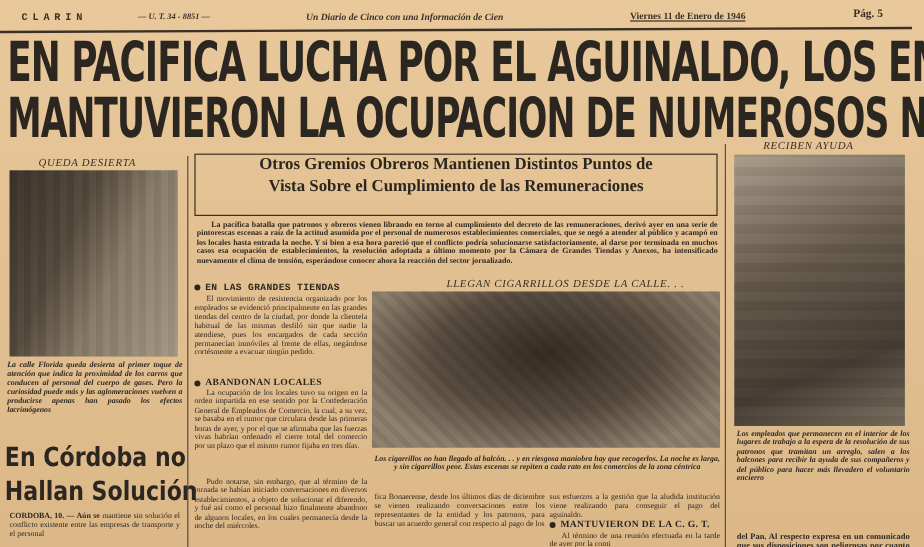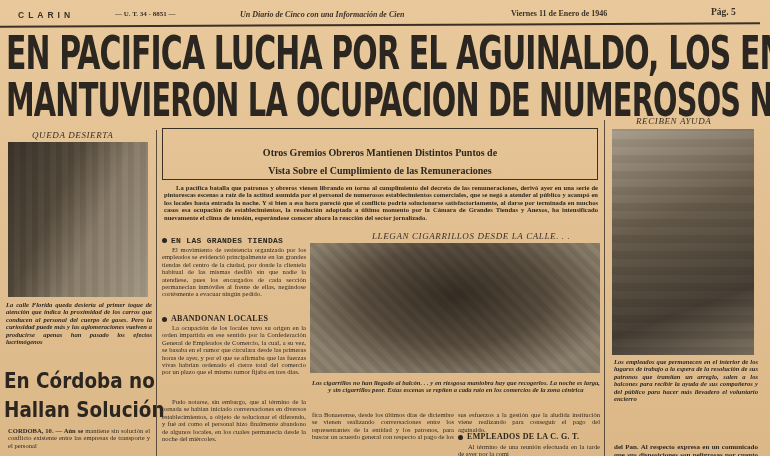--- a/index.html
+++ b/index.html
@@ -5,24 +5,24 @@
   html, body { margin:0; padding:0; }
   body {
     width:770px; height:456px; overflow:hidden; position:relative;
     background: linear-gradient(180deg,#e9c99c 0%,#e3c193 40%,#dcb888 100%);
     color:#2a2520;
     font-family:"Liberation Serif", serif;
   }
   .abs { position:absolute; }
   
   .mast { top:6px; left:0; width:770px; height:20px; font-size:8px; font-weight:bold; color:#3a3026; }
-  .mast .paper { left:18px; top:4px; letter-spacing:4px; font-family:Liberation Sans, sans-serif; font-size:8.5px; }
-  .mast .phone { left:115px; top:4px; font-size:7px; }
-  .mast .slogan { left:240px; top:4px; font-style:italic; font-size:8px; }
-  .mast .date { left:511px; top:3px; font-size:8px; }
+  .mast .paper { left:18px; top:4px; letter-spacing:4px; font-family:Liberation Mono, monospace; font-size:8.5px; }
+  .mast .phone { left:115px; top:4px; font-size:7px;font-style:italic; }
+  .mast .slogan { left:255px; top:4px; font-style:italic; font-size:8px; }
+  .mast .date { left:525px; top:3px; font-size:8px;text-decoration:underline; }
   .mast .page { left:711px; top:1px; font-size:9.5px; }
   .rule { left:0; top:24px; width:760px; height:1.5px; background:#3a3026; transform:rotate(-0.25deg); }
   
   .head {
     font-family:"DejaVu Sans Condensed","DejaVu Sans","Liberation Sans",sans-serif;
     font-weight:bold; color:#2b2620; white-space:nowrap;
     letter-spacing:-1px; transform-origin:left top;
   }
   .h1 { left:6px; top:26px; font-size:40px; transform:scale(0.83,1.15); }
   .h2 { left:6px; top:73px; font-size:40px; transform:scale(0.80,1.15); }
@@ -40,21 +40,21 @@
       radial-gradient(ellipse at 50% 40%, rgba(40,32,24,.85) 0%, rgba(70,60,48,.7) 45%, rgba(150,140,120,.55) 80%),
       repeating-linear-gradient(45deg,#6c6050 0 5px,#827563 5px 10px);
   }
   .photo-right { left:612px; top:129px; width:142px; height:226px;
     background:
       linear-gradient(160deg, rgba(200,190,170,.55) 0%, rgba(90,80,65,.7) 40%, rgba(55,48,40,.8) 75%, rgba(120,110,95,.6) 100%),
       repeating-linear-gradient(0deg,#6e6251 0 8px,#85786a 8px 16px);
   }
   
   .subbox { left:162px; top:128px; width:436px; height:52px; border:1.5px solid #3a3026; box-sizing:border-box;
-    text-align:center; font-weight:bold; font-size:10px; line-height:18px; padding-top:15px; color:#2b2620; }
+    text-align:center; font-weight:bold; font-size:14px; line-height:18px; padding-top:0; color:#2b2620; }
   
   .copy { font-size:6.6px; line-height:7.4px; color:#2e2822; text-align:justify; }
   .copy-bold { font-weight:bold; }
   .caption { font-style:italic; font-weight:bold; font-size:6.6px; line-height:7.4px; color:#2e2822; text-align:justify; }
   .sechead { font-weight:bold; font-size:8px; color:#2b2620; letter-spacing:.3px; }
   .bullet { display:inline-block; width:5px; height:5px; border-radius:50%; background:#2b2620; margin-right:4px; vertical-align:middle; }
   .cordoba { left:4px; top:366px; width:150px; font-family:"DejaVu Sans","Liberation Sans",sans-serif; font-weight:bold;
     font-size:20px; line-height:26px; color:#2b2620; transform:scale(0.92,1.1); transform-origin:left top; white-space:nowrap; }
   .vline { width:1px; background:#5a4d3e; }
 </style>
@@ -104,20 +104,20 @@
 <div class="abs copy" style="left:162px;top:324px;width:144px;text-indent:10px;">La ocupación de los locales tuvo su origen en la orden impartida en ese sentido por la Confederación General de Empleados de Comercio, la cual, a su vez, se basaba en el rumor que circulara desde las primeras horas de ayer, y por el que se afirmaba que las fuerzas vivas habrían ordenado el cierre total del comercio por un plazo que el mismo rumor fijaba en tres días.</div>
 <div class="abs copy" style="left:162px;top:398px;width:144px;text-indent:10px;">Pudo notarse, sin embargo, que al término de la jornada se habían iniciado conversaciones en diversos establecimientos, a objeto de solucionar el diferendo, y fué así como el personal hizo finalmente abandono de algunos locales, en los cuales permanecía desde la noche del miércoles.</div>
 
 <div class="abs kicker" style="left:372px;top:231px;text-align:center;">LLEGAN CIGARRILLOS DESDE LA CALLE. . .</div>
 <div class="abs photo photo-mid"></div>
 <div class="abs caption" style="left:312px;top:379px;width:288px;text-align:center;">Los cigarrillos no han llegado al balcón. . .  y en riesgosa maniobra hay que recogerlos. La noche es larga, y sin cigarrillos peor. Estas escenas se repiten a cada rato en los comercios de la zona céntrica</div>
 
 <div class="abs copy" style="left:312px;top:411px;width:142px;">fica Bonaerense, desde los últimos días de diciembre se vienen realizando conversaciones entre los representantes de la entidad y los patronos, para buscar un acuerdo general con respecto al pago de los</div>
 <div class="abs copy" style="left:458px;top:411px;width:142px;">sus esfuerzos a la gestión que la aludida institución viene realizando para conseguir el pago del aguinaldo.</div>
 <div class="abs sechead" style="left:458px;top:432px;">
-  <span class="bullet"></span><span>EMPLEADOS DE LA C. G. T.</span>
+  <span class="bullet"></span><span>MANTUVIERON DE LA C. G. T.</span>
 </div>
 <div class="abs copy" style="left:458px;top:443px;width:142px;text-indent:10px;">Al término de una reunión efectuada en la tarde de ayer por la comi</div>
 
 <div class="abs kicker" style="left:636px;top:116px;">RECIBEN AYUDA</div>
 <div class="abs photo photo-right"></div>
 <div class="abs caption" style="left:614px;top:358px;width:144px;">Los empleados que permanecen en el interior de los lugares de trabajo a la espera de la resolución de sus patronos que tramitan un arreglo, salen a los balcones para recibir la ayuda de sus compañeros y del público para hacer más llevadero el voluntario encierro</div>
 <div class="abs copy copy-bold" style="left:614px;top:426px;width:144px;font-size:7px;line-height:8px;margin-top:17px;">del Pan. Al respecto expresa en un comunicado que sus disposiciones son peligrosas por cuanto tienden a corporativizar el movi-</div>
 
 </body></html>

